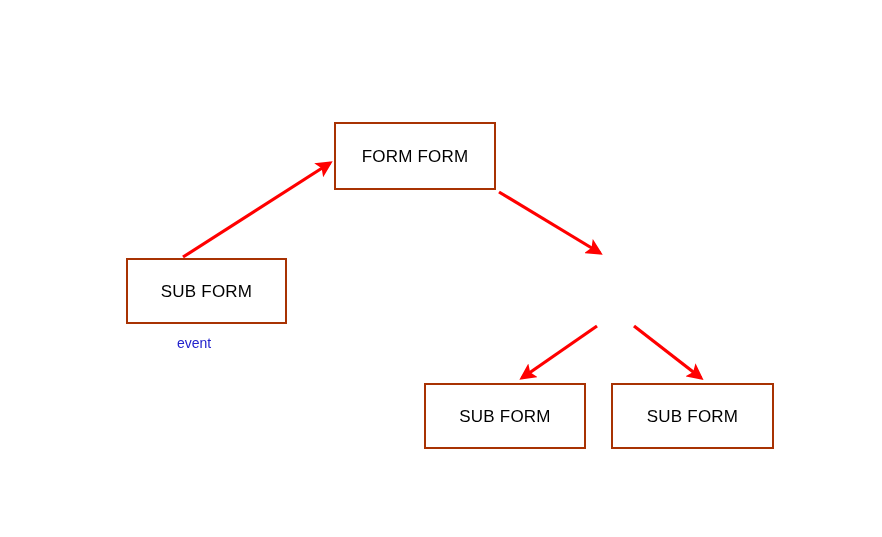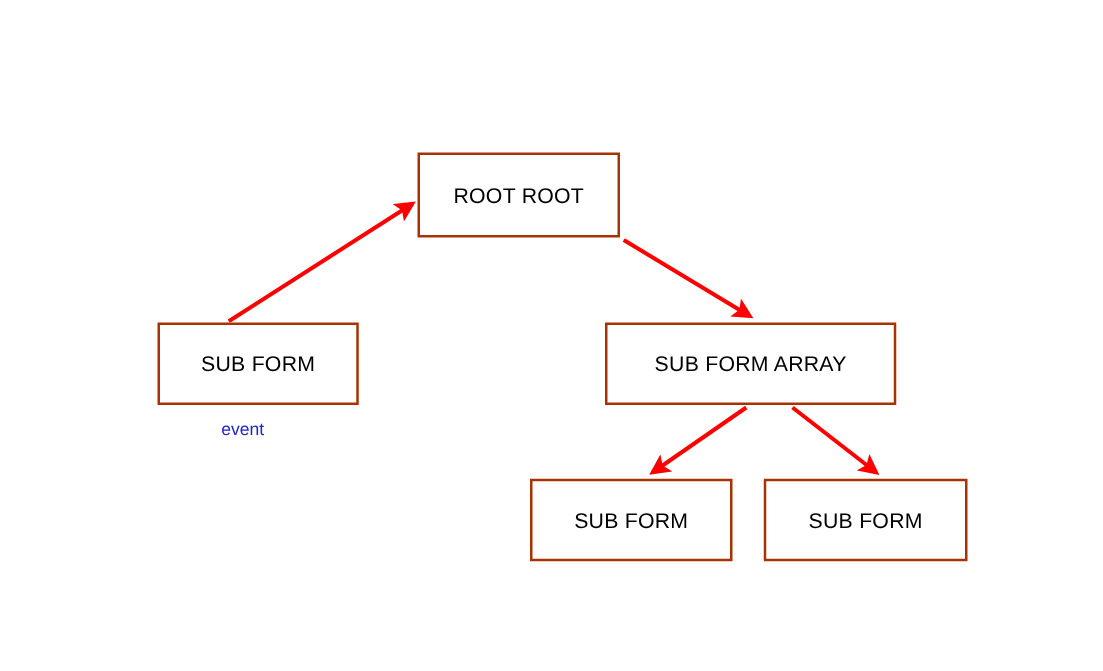--- a/index.html
+++ b/index.html
@@ -75,30 +75,27 @@
     <line x1="183" y1="257" x2="330" y2="163" stroke="#ff0000" stroke-width="3.2" marker-end="url(#arrowhead-red)"></line>
 
     <line x1="499" y1="192" x2="600" y2="253" stroke="#ff0000" stroke-width="3.2" marker-end="url(#arrowhead-red)"></line>
 
     <line x1="597" y1="326" x2="522" y2="378" stroke="#ff0000" stroke-width="3.2" marker-end="url(#arrowhead-red)"></line>
 
     <line x1="634" y1="326" x2="701" y2="378" stroke="#ff0000" stroke-width="3.2" marker-end="url(#arrowhead-red)"></line>
   </svg>
 
   <div class="node-box" id="node-root-form">
-    <span class="node-label">ROOT ROOT</span>
+    <span class="node-label">FORM FORM</span>
   </div>
 
   <div class="node-box" id="node-sub-form-left">
     <span class="node-label">SUB FORM</span>
   </div>
 
-  <div class="node-box" id="node-sub-form-array">
-    <span class="node-label">SUB FORM ARRAY</span>
-  </div>
 
   <div class="node-box" id="node-sub-form-child-1">
     <span class="node-label">SUB FORM</span>
   </div>
 
   <div class="node-box" id="node-sub-form-child-2">
     <span class="node-label">SUB FORM</span>
   </div>
 
   <div class="edge-label" id="label-event">event</div>

